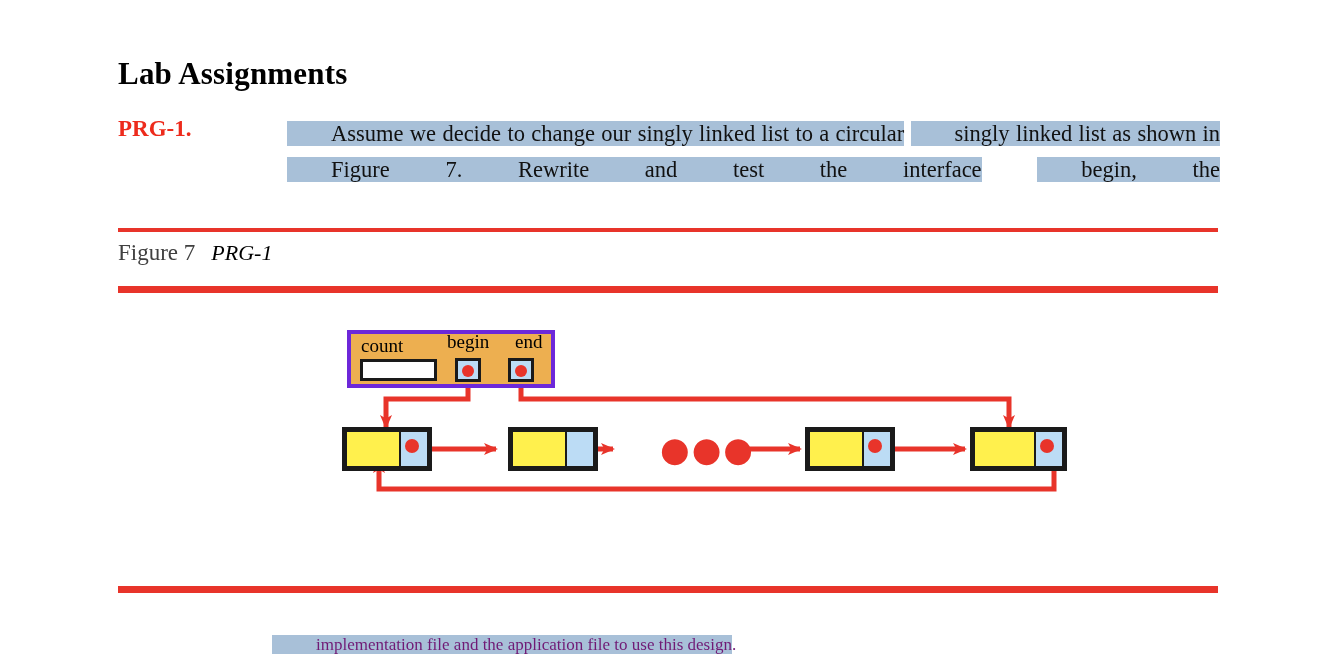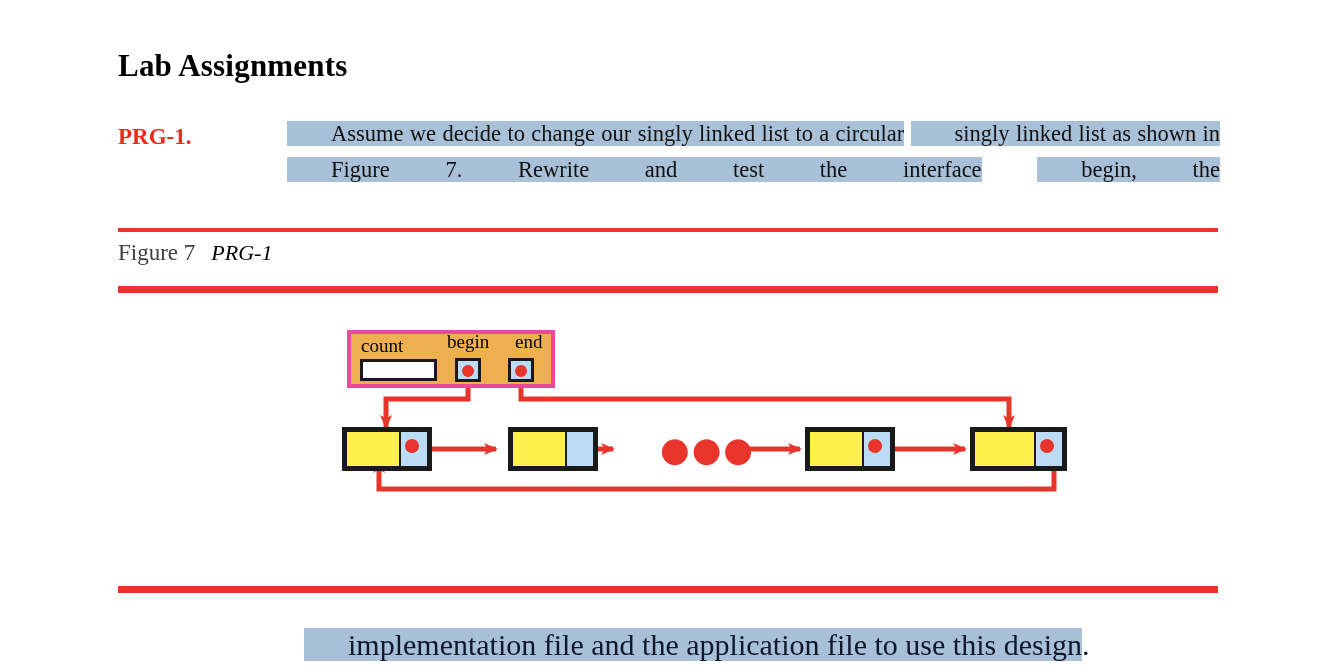--- a/index.html
+++ b/index.html
@@ -13,39 +13,39 @@
     position: relative;
     overflow: hidden;
     font-family: "Liberation Serif", "DejaVu Serif", serif;
     color: #000000;
   }
 
   
   .page-title {
     position: absolute;
     left: 118px;
-    top: 49px;
+    top: 57px;
     font-size: 31px;
     font-weight: bold;
     letter-spacing: 0.2px;
     line-height: 1.1;
     white-space: nowrap;
   }
 
   
   .assignment {
     position: absolute;
     left: 118px;
     top: 116px;
     width: 1102px;
   }
   .assignment-label {
     position: absolute;
     left: 0;
-    top: 8px;
+    top: 0;
     color: #ED2B1C;
     font-weight: bold;
     font-size: 23px;
     white-space: nowrap;
   }
   .assignment-body {
     margin-left: 169px;
     width: 933px;
     font-size: 22.5px;
     line-height: 36px;
@@ -96,26 +96,26 @@
     left: 0;
     top: 293px;
     width: 1334px;
     height: 290px;
   }
   .diagram svg { display: block; }
 
   
   .trailing {
     position: absolute;
-    left: 304px;
+    left: 272px;
     top: 628px;
     width: 933px;
-    font-size: 30px;
+    font-size: 17px;
     line-height: 34px;
-    color: #0f172a;
+    color: #701a75;
     white-space: nowrap;
   }
 </style>
 </head>
 <body>
 
 <div class="page-title">Lab Assignments</div>
 
 <div class="assignment">
   <span class="assignment-label">PRG-1.</span>
@@ -156,21 +156,21 @@
 
       <path d="M1054,160 L1054,196 L379,196 L379,168" marker-end="url(#arrowRed)"></path>
     </g>
 
     <g>
       <rect x="347" y="330" width="0" height="0" fill="none"></rect>
     </g>
   </svg>
 
   <div style="position:absolute; left:347px; top:37px; width:208px; height:58px;
-              background:#EDAF50; border:4px solid #ec4899; box-sizing:border-box;">
+              background:#EDAF50; border:4px solid #6d28d9; box-sizing:border-box;">
 
     <div style="position:absolute; left:10px; top:2px; font-size:19px; line-height:20px;">count</div>
     <div style="position:absolute; left:9px; top:25px; width:77px; height:22px;
                 background:#ffffff; border:3px solid #1A1A1A; box-sizing:border-box;"></div>
 
     <div style="position:absolute; left:96px; top:-2px; font-size:19px; line-height:20px;">begin</div>
     <div style="position:absolute; left:104px; top:24px; width:26px; height:24px;
                 background:#BCDCF5; border:3px solid #1A1A1A; box-sizing:border-box;">
       <div style="position:absolute; left:4px; top:4px; width:12px; height:12px;
                   border-radius:50%; background:#E8342A;"></div>

